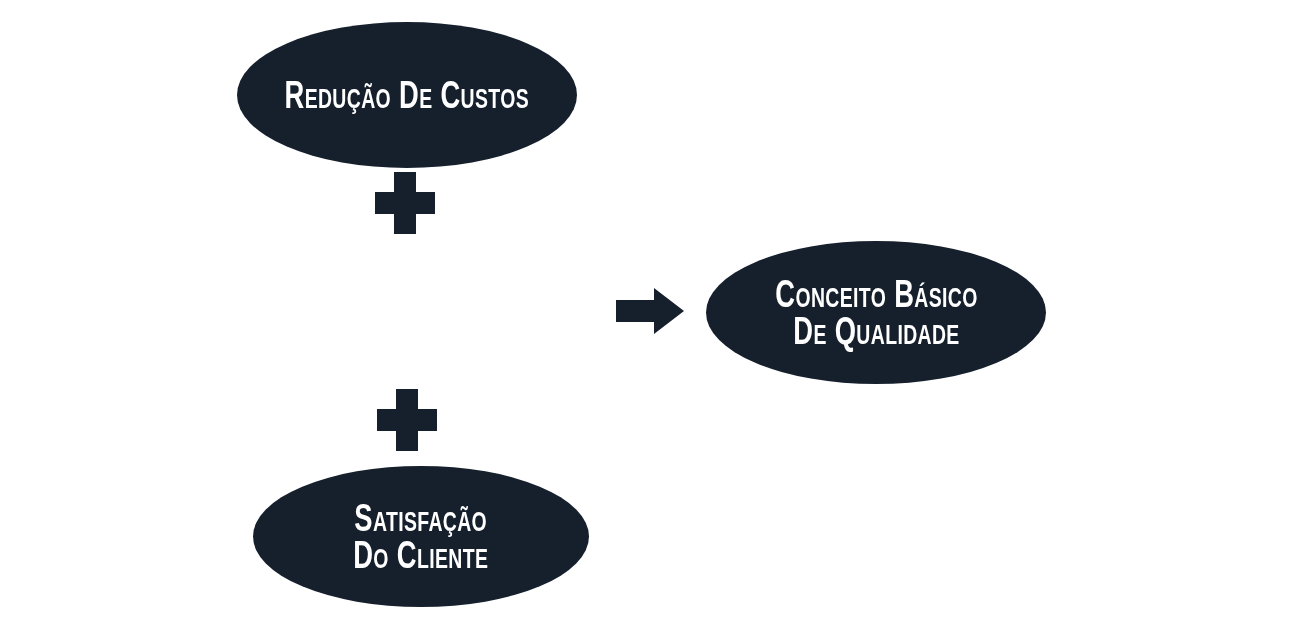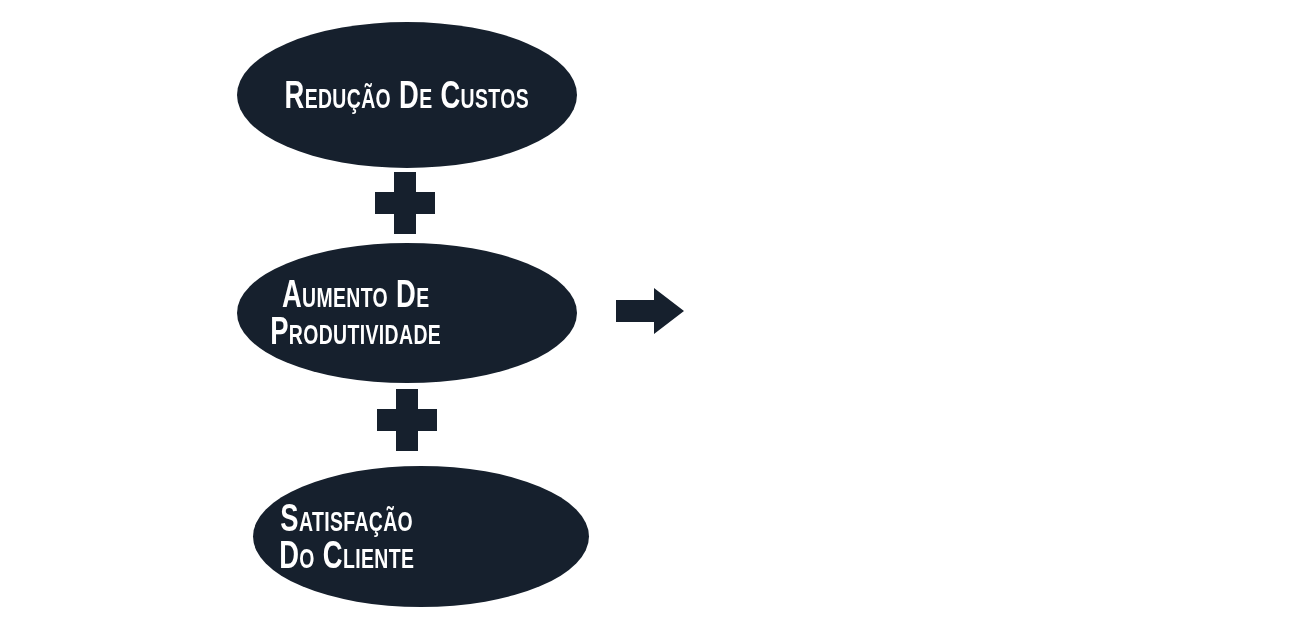--- a/index.html
+++ b/index.html
@@ -18,21 +18,21 @@
     position: relative;
     width: 1300px; height: 633px;
     background: var(--bg);
   }
   .ellipse {
     position: absolute;
     background: var(--shape);
     border-radius: 50%;
     display: flex;
     align-items: center;
-    justify-content: flex-start;
+    justify-content: center;
   }
   .label {
     color: var(--text);
     font-weight: 700;
     font-variant: small-caps;
     font-size: 38px;
     line-height: 37px;
     letter-spacing: 0.5px;
     text-align: center;
     white-space: nowrap;
@@ -63,40 +63,40 @@
       <span class="line">Redução De Custos</span>
     </div>
   </div>
 
   <div class="connector" id="plus-1">
     <svg viewBox="0 0 60 62" xmlns="http://www.w3.org/2000/svg">
       <path fill="currentColor" d="M19 0 h22 v20 h19 v22 h-19 v20 h-22 v-20 h-19 v-22 h19 z"></path>
     </svg>
   </div>
 
-  <div class="ellipse" id="node-2">
-    <div class="label">
-      <span class="line">Aumento De</span>
-      <span class="line">Produtividade</span>
-    </div>
-  </div>
 
   <div class="connector" id="plus-2">
     <svg viewBox="0 0 60 62" xmlns="http://www.w3.org/2000/svg">
       <path fill="currentColor" d="M19 0 h22 v20 h19 v22 h-19 v20 h-22 v-20 h-19 v-22 h19 z"></path>
     </svg>
   </div>
 
   <div class="ellipse" id="node-3">
     <div class="label">
       <span class="line">Satisfação</span>
       <span class="line">Do Cliente</span>
     </div>
   </div>
 
   <div class="connector" id="arrow-1">
     <svg viewBox="0 0 68 46" xmlns="http://www.w3.org/2000/svg">
       <path fill="currentColor" d="M0 12 H38 V0 L68 23 L38 46 V34 H0 Z"></path>
     </svg>
   </div>
 
+  <div class="ellipse" id="node-4">
+    <div class="label">
+      <span class="line">Conceito Básico</span>
+      <span class="line">De Qualidade</span>
+    </div>
+  </div>
 
 </div>
 
 </body></html>

